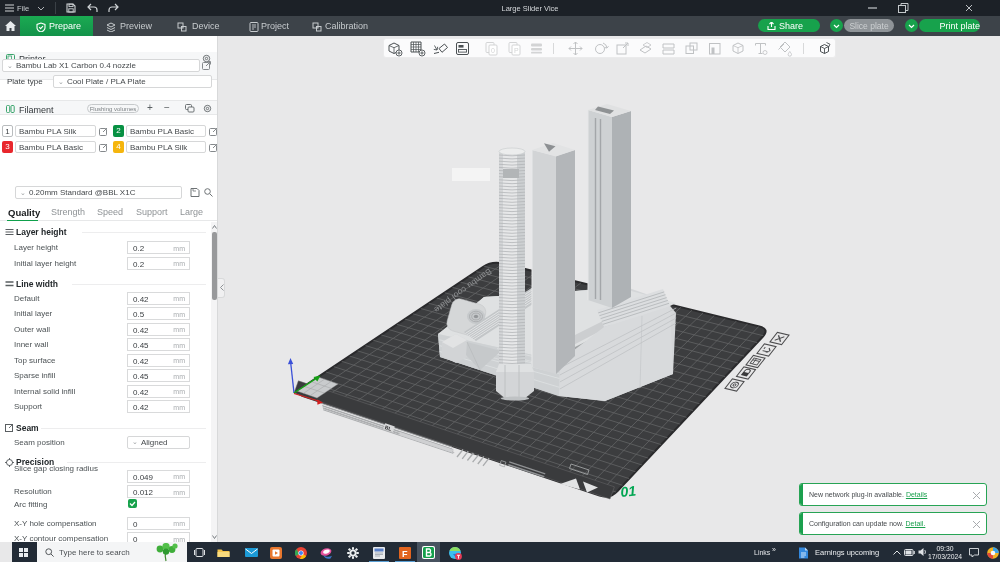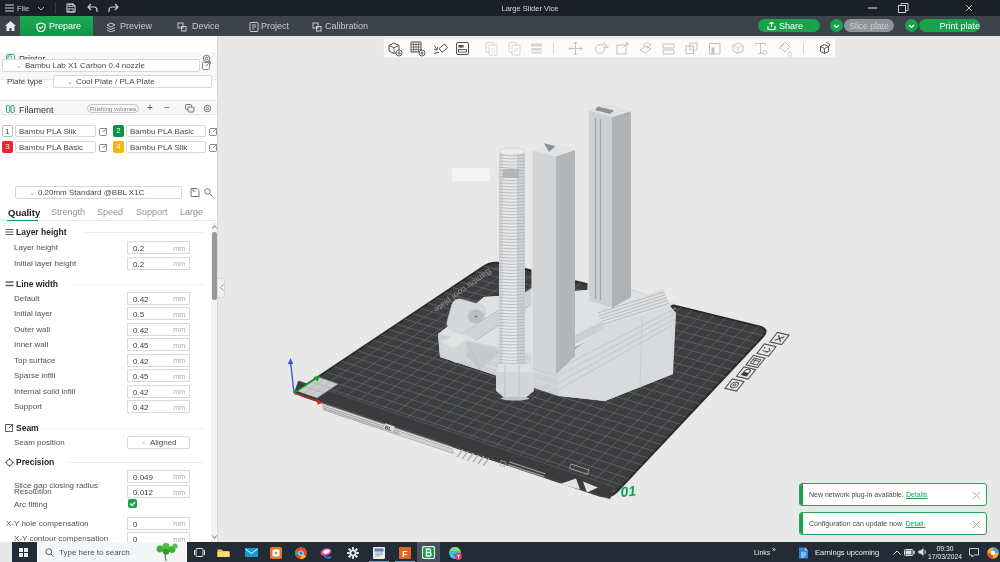--- a/index.html
+++ b/index.html
@@ -1,21 +1,21 @@
 <!DOCTYPE html>
 <html><head><meta charset="utf-8"><style>
 *{margin:0;padding:0;box-sizing:border-box}
 html,body{width:1000px;height:562px;overflow:hidden;font-family:"Liberation Sans",sans-serif;background:#e8e8e9}
 .ab{position:absolute}
 .titlebar{position:absolute;left:0;top:0;width:1000px;height:16px;background:#1c2127;color:#c9cdd0}
 .tabbar{position:absolute;left:0;top:16px;width:1000px;height:20px;background:#3d4349;color:#ccd0d2}
 .tab{position:absolute;top:0;height:20px;display:flex;align-items:center;font-size:9px;color:#c7cbce}
 .sidebar{position:absolute;left:0;top:36px;width:218px;height:506px;background:#fff;border-right:1px solid #d8d9da}
 .sechead{position:absolute;left:0;width:217px;background:#f6f7f8;border-bottom:1px solid #e7e8e9;border-top:1px solid #e7e8e9}
-.ddl{position:absolute;border:1px solid #d6d7d8;border-radius:2px;background:#fff;font-size:8px;color:#45494c;display:flex;align-items:center;padding-left:13px;white-space:nowrap}
+.ddl{position:absolute;border:1px solid #d6d7d8;border-radius:2px;background:#fff;font-size:8px;color:#45494c;display:flex;align-items:center;padding-left:4px;white-space:nowrap}
 .chv{color:#9a9ea1;margin-right:3px;font-size:7px}
 .plabel{position:absolute;font-size:8px;color:#4c5255;white-space:nowrap}
 .pbox{position:absolute;left:127px;width:63px;height:13px;border:1px solid #d9dadb;border-radius:0;background:#fff;font-size:8px;color:#393d40}
 .pbox .v{position:absolute;left:5px;top:2px}
 .pbox .u{position:absolute;right:4px;top:2.5px;font-size:7px;color:#a7abae}
 .ghead{position:absolute;font-size:8.5px;font-weight:bold;color:#23282b;white-space:nowrap}
 .toast{position:absolute;width:188px;height:23px;background:#fff;border:1px solid #27a455;border-radius:3px;font-size:7px;color:#45494c}
 .toast .bar{position:absolute;left:0;top:0;width:3px;height:21px;background:#1ba04e;border-radius:2px 0 0 2px}
 .taskbar{position:absolute;left:12px;top:542px;width:1000px;height:20px;background:#222b36}
 svg{display:block}
@@ -258,37 +258,37 @@
 <div class="ghead" style="left:16px;top:387px">Seam</div>
 <div class="ab" style="left:41px;top:391.5px;width:165px;height:1px;background:#ededee"></div>
 <div class="plabel" style="left:14px;top:401.5px">Seam position</div>
 <div class="ddl" style="left:127px;top:399.5px;width:63px;height:13px"><span class="chv">⌄</span>Aligned</div>
 <svg class="ab" style="left:5px;top:422px" width="9" height="9">
       <circle cx="4.5" cy="4.5" r="3" fill="none" stroke="#5a5f62"></circle>
       <path d="M4.5 0v2M4.5 7v2M0 4.5h2M7 4.5h2" stroke="#5a5f62" stroke-width="0.9"></path>
     </svg>
 <div class="ghead" style="left:16px;top:421px">Precision</div>
 <div class="ab" style="left:67px;top:425.5px;width:139px;height:1px;background:#ededee"></div>
-<div class="plabel" style="left:14px;top:445px">Slice gap closing radius</div>
+<div class="plabel" style="left:14px;top:428px">Slice gap closing radius</div>
 <div class="pbox" style="top:433.5px">
       <span class="v">0.049</span>
       <span class="u">mm</span>
     </div>
 <div class="plabel" style="left:14px;top:451px">Resolution</div>
 <div class="pbox" style="top:449px">
       <span class="v">0.012</span>
       <span class="u">mm</span>
     </div>
 <div class="plabel" style="left:14px;top:464.0px">Arc fitting</div>
 <div class="ab" style="left:128px;top:462.5px;width:9px;height:9px;background:#17a24c;border-radius:2px">
       <svg style="position:absolute;left:1px;top:2px" width="7" height="6">
         <path d="M1 2.5l2 2 3-3.5" stroke="#fff" stroke-width="1.2" fill="none"></path>
       </svg>
     </div>
-<div class="plabel" style="left:6px;top:482.5px">X-Y hole compensation</div>
+<div class="plabel" style="left:14px;top:482.5px">X-Y hole compensation</div>
 <div class="pbox" style="top:480.5px">
       <span class="v">0</span>
       <span class="u">mm</span>
     </div>
 <div class="plabel" style="left:14px;top:498px">X-Y contour compensation</div>
 <div class="pbox" style="top:496px">
       <span class="v">0</span>
       <span class="u">mm</span>
     </div>
  <div class="ab" style="left:211px;top:186px;width:6px;height:320px;background:#f4f4f5"></div>

